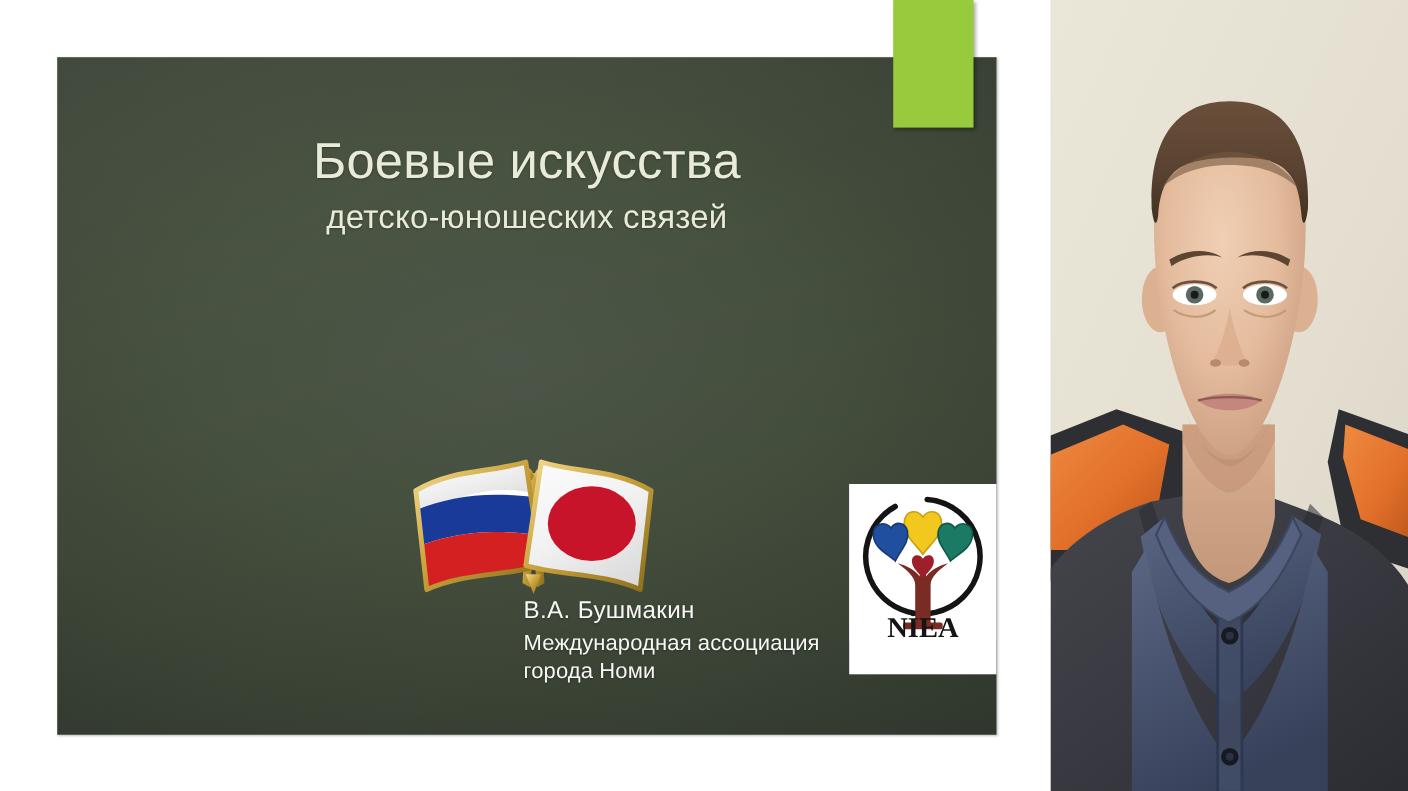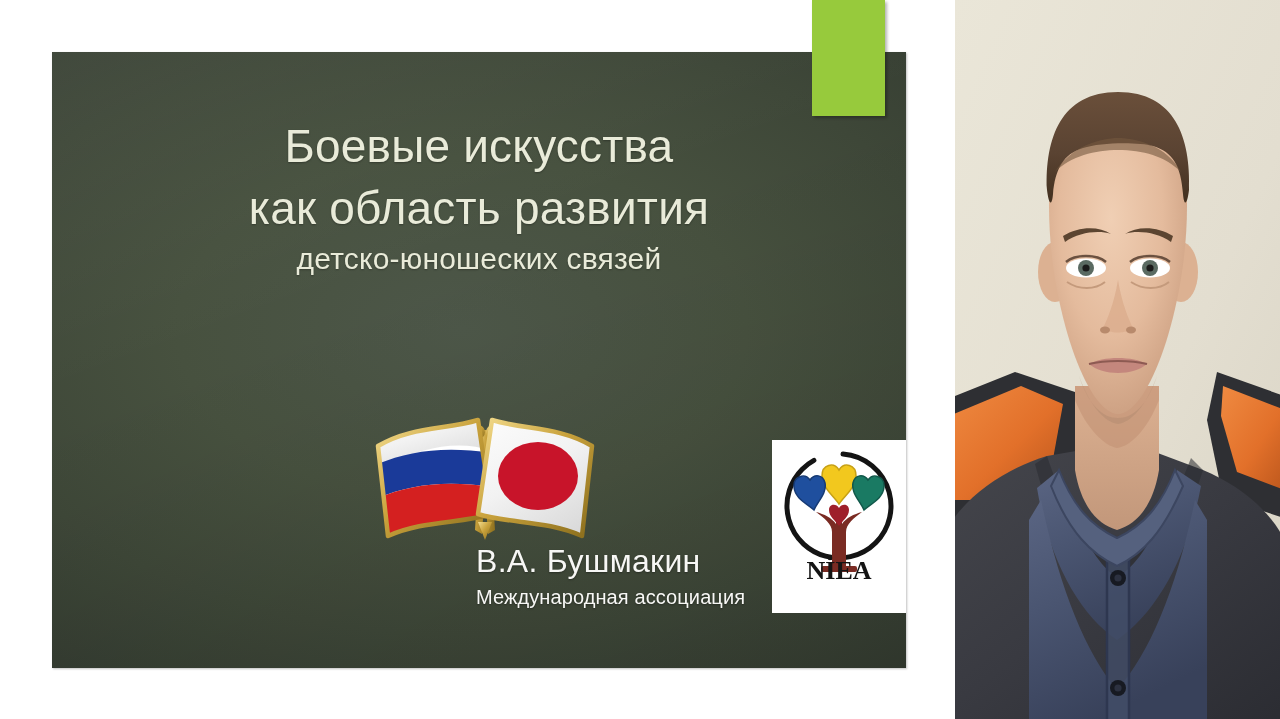--- a/index.html
+++ b/index.html
@@ -116,21 +116,21 @@
     position: absolute;
     left: 424px;
     top: 490px;
     width: 430px;
     z-index: 5;
     color: #f7f7f5;
     text-shadow: 0 1px 2px rgba(0,0,0,0.35);
   }
   #presenter-name {
     display: block;
-    font-size: 32px;
+    font-size: 22px;
     line-height: 1.22;
     letter-spacing: 0.3px;
     margin-bottom: 4px;
   }
   .affil-line {
     display: block;
     font-size: 20px;
     line-height: 1.28;
     letter-spacing: 0.1px;
   }
@@ -153,21 +153,20 @@
 <div id="stage">
 
   <div id="slide-area">
 
     <div id="accent-bar"></div>
 
     <div id="title-panel">
 
       <div id="main-title">
         <span class="tline">Боевые искусства</span>
-        <span class="tline">как область развития</span>
         <span class="tline wide">детско-юношеских связей</span>
       </div>
 
       <div id="flags-pin">
         <svg width="250" height="146" viewBox="0 0 250 146" xmlns="http://www.w3.org/2000/svg">
           <defs>
             <linearGradient id="goldGrad" x1="0" y1="0" x2="1" y2="1">
               <stop offset="0%" stop-color="#f3dc8e"></stop>
               <stop offset="45%" stop-color="#c9a23c"></stop>
               <stop offset="100%" stop-color="#8a6d1c"></stop>
@@ -228,20 +227,21 @@
           <path d="M67,68 C64,63 57,64 57,70 C57,77 64,81 67,86 C70,81 77,77 77,70 C77,64 70,63 67,68 Z" fill="#9e1f2a"></path>
 
           <text x="67" y="139" text-anchor="middle" font-family="Liberation Serif, serif" font-size="26" font-weight="bold" fill="#141414">NIEA</text>
           <circle cx="58" cy="118" r="2.3" fill="#141414"></circle>
         </svg>
       </div>
 
       <div id="subtitle-block">
         <span id="presenter-name">В.А. Бушмакин</span>
         <span class="affil-line">Международная ассоциация</span>
+        <span class="affil-line">города Номи</span>
       </div>
 
     </div>
   </div>
 
   <div id="speaker-photo">
     <svg width="325" height="719" viewBox="0 0 325 719" xmlns="http://www.w3.org/2000/svg">
       <defs>
         <linearGradient id="wallG" x1="0" y1="0" x2="1" y2="1">
           <stop offset="0%" stop-color="#eae6d8"></stop>

